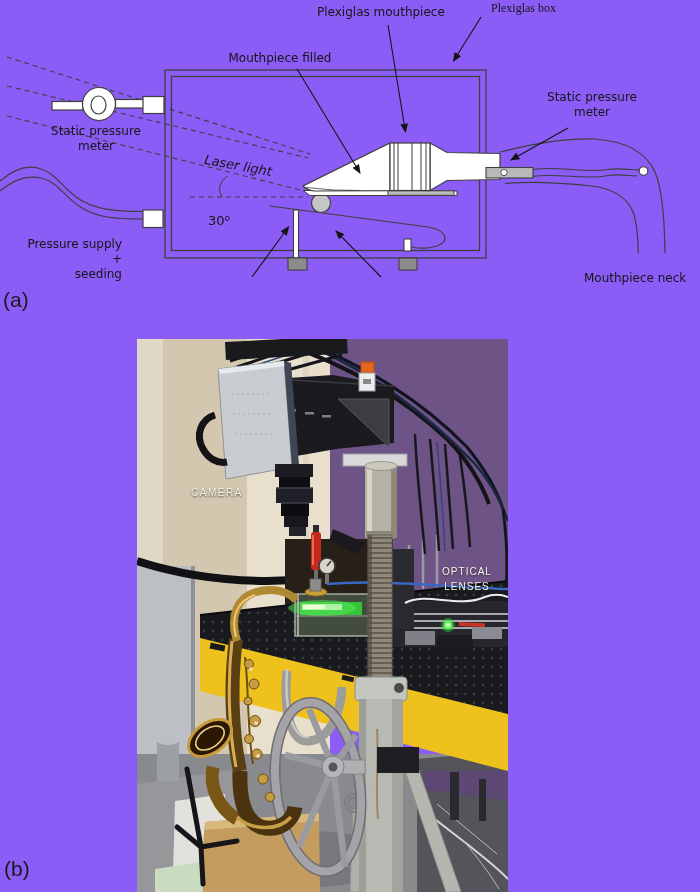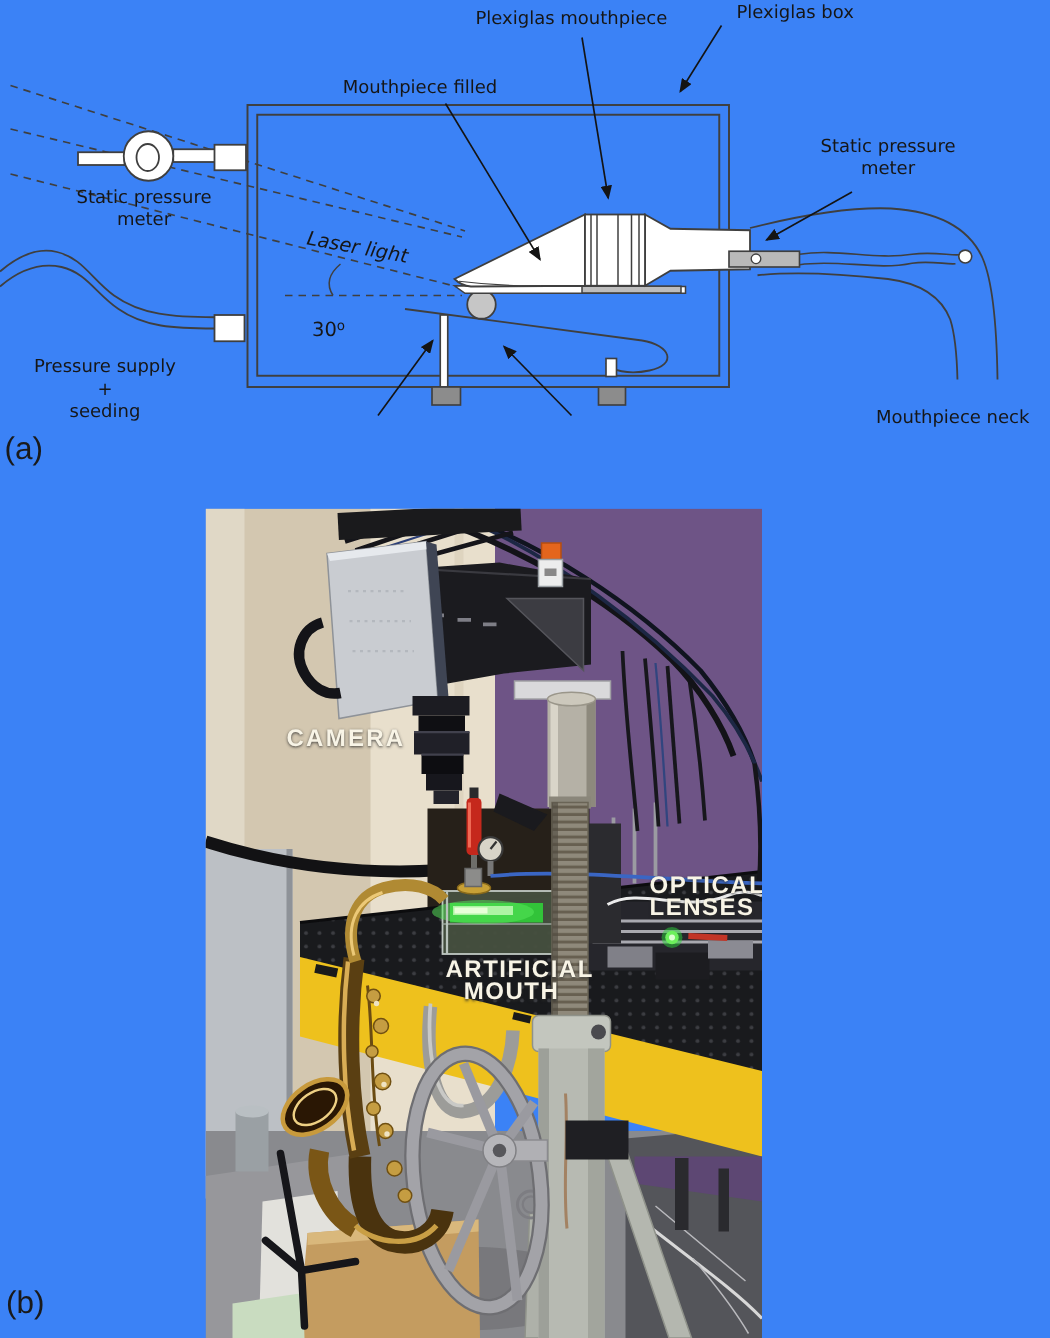--- a/index.html
+++ b/index.html
@@ -1,24 +1,24 @@
 <!DOCTYPE html>
 <html><head>
 <meta charset="utf-8">
 <style>
   html,body{margin:0;padding:0;background:#fff;}
-  #page{position:relative;width:700px;height:892px;background:#3b82f6;overflow:hidden;
+  #page{position:relative;width:700px;height:892px;background:#8b5cf6;overflow:hidden;
         font-family:"DejaVu Sans","Liberation Sans",sans-serif;color:#161616;}
   .dlabel{position:absolute;font-size:12px;line-height:15px;white-space:pre-line;color:#161616;}
   .center{text-align:center;}
   .tag{position:absolute;font-size:21px;color:#1a1a1a;font-family:"Liberation Sans",sans-serif;}
   #panelA{position:absolute;left:0;top:0;width:700px;height:330px;}
   #photo{position:absolute;left:137px;top:339px;width:371px;height:553px;overflow:hidden;}
-  .plabel{position:absolute;font-family:"Liberation Sans",sans-serif;font-weight:700;
-          font-size:16px;line-height:15px;color:#f8f4e6;letter-spacing:1px;white-space:pre-line;
+  .plabel{position:absolute;font-family:"Liberation Sans",sans-serif;font-weight:400;
+          font-size:10px;line-height:15px;color:#f8f4e6;letter-spacing:1px;white-space:pre-line;
           text-shadow:0 1px 2px rgba(40,40,40,.85);}
   .laser{position:absolute;left:206px;top:152px;font-size:13px;font-style:italic;
          transform:rotate(10.5deg);transform-origin:left top;}
   .angle{position:absolute;left:208px;top:174px;font-size:13px;margin-top:39px;}
   .angle .sup{font-size:9px;vertical-align:4px;}
 </style>
 </head>
 <body>
 
 <div id="page">
@@ -106,29 +106,29 @@
       <path d="M388,25 L405.5,132" marker-end="url(#ah)"></path>
       <path d="M481,17 L453.5,61" marker-end="url(#ah)"></path>
       <path d="M297,69 L360,173" marker-end="url(#ah)"></path>
       <path d="M568,128 L511,160" marker-end="url(#ah)"></path>
       <path d="M252,277 L288.5,227" marker-end="url(#ah)"></path>
       <path d="M381,277 L336,231" marker-end="url(#ah)"></path>
     </g>
   </svg>
 
   <div class="dlabel" style="left:317px;top:5px;">Plexiglas mouthpiece</div>
-  <div class="dlabel" style="left:491px;top:1px;">Plexiglas box</div>
+  <div class="dlabel" style="left:491px;top:1px;font-family:Liberation Serif, serif;">Plexiglas box</div>
   <div class="dlabel" style="left:204px;top:51px;width:152px;text-align:center;">Mouthpiece filled</div>
   <div class="dlabel center" style="left:538px;top:90px;width:108px;">Static pressure
 meter</div>
   <div class="dlabel center" style="left:42px;top:124px;width:108px;">Static pressure
 meter</div>
   <div class="laser">Laser light</div>
   <div class="angle"><span>30</span><span class="sup">o</span></div>
-  <div class="dlabel center" style="left:18px;top:237px;width:104px;">Pressure supply
+  <div class="dlabel center" style="left:18px;top:237px;width:104px;text-align:right;">Pressure supply
 +
 seeding</div>
   <div class="dlabel" style="left:584px;top:271px;">Mouthpiece neck</div>
 
   <div class="tag" style="left:3px;top:288px;">(a)</div>
   <div class="tag" style="left:4px;top:857px;">(b)</div>
 
   <div id="photo">
     <svg width="371" height="553" viewBox="0 0 371 553" xmlns="http://www.w3.org/2000/svg">
       <defs>
@@ -363,19 +363,17 @@
         <g fill="#efe3c2">
           <circle cx="114" cy="330" r="1.8"></circle>
             <circle cx="119" cy="384" r="1.8"></circle>
             <circle cx="121" cy="417" r="1.8"></circle>
         </g>
       </g>
     </svg>
 
     
     <div class="plabel" style="left:54px;top:146px;letter-spacing:1.5px;">CAMERA</div>
-    <div class="plabel center" style="left:296px;top:244px;width:68px;text-align:center;">OPTICAL
+    <div class="plabel center" style="left:296px;top:225px;width:68px;text-align:center;">OPTICAL
 LENSES</div>
-    <div class="plabel center" style="left:160px;top:300px;width:88px;text-align:center;">ARTIFICIAL
-MOUTH</div>
   </div>
 
 </div>
 
 </body></html>

